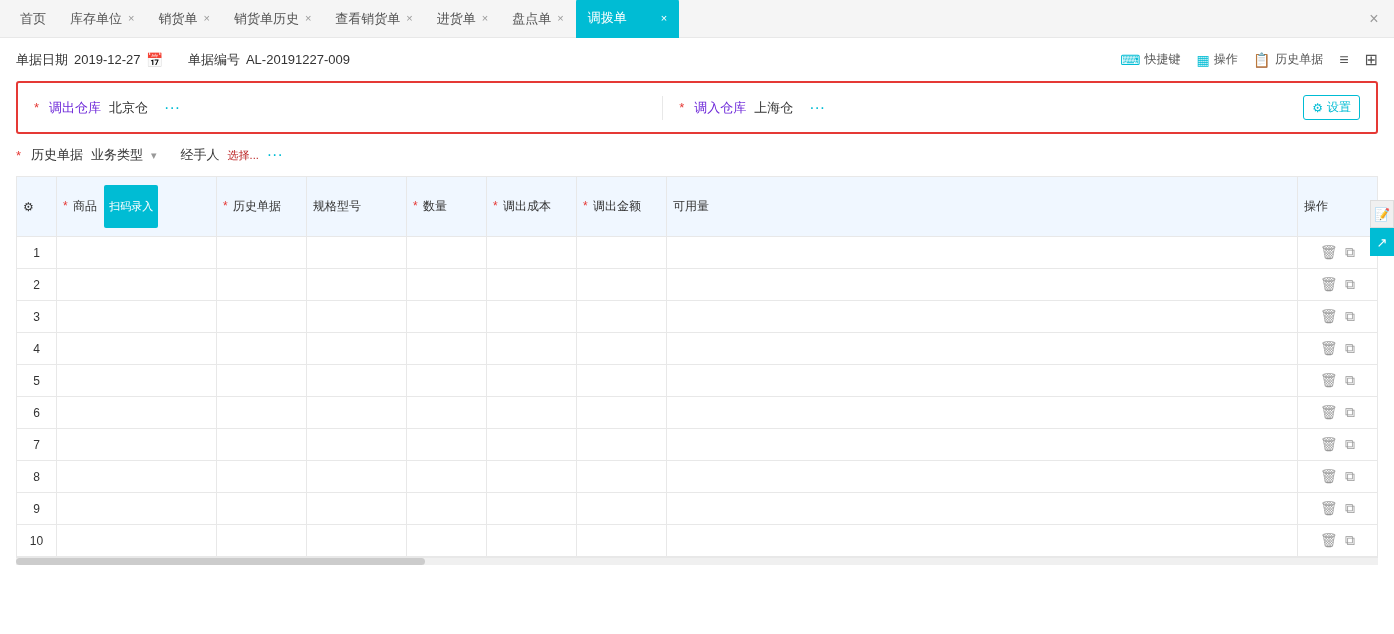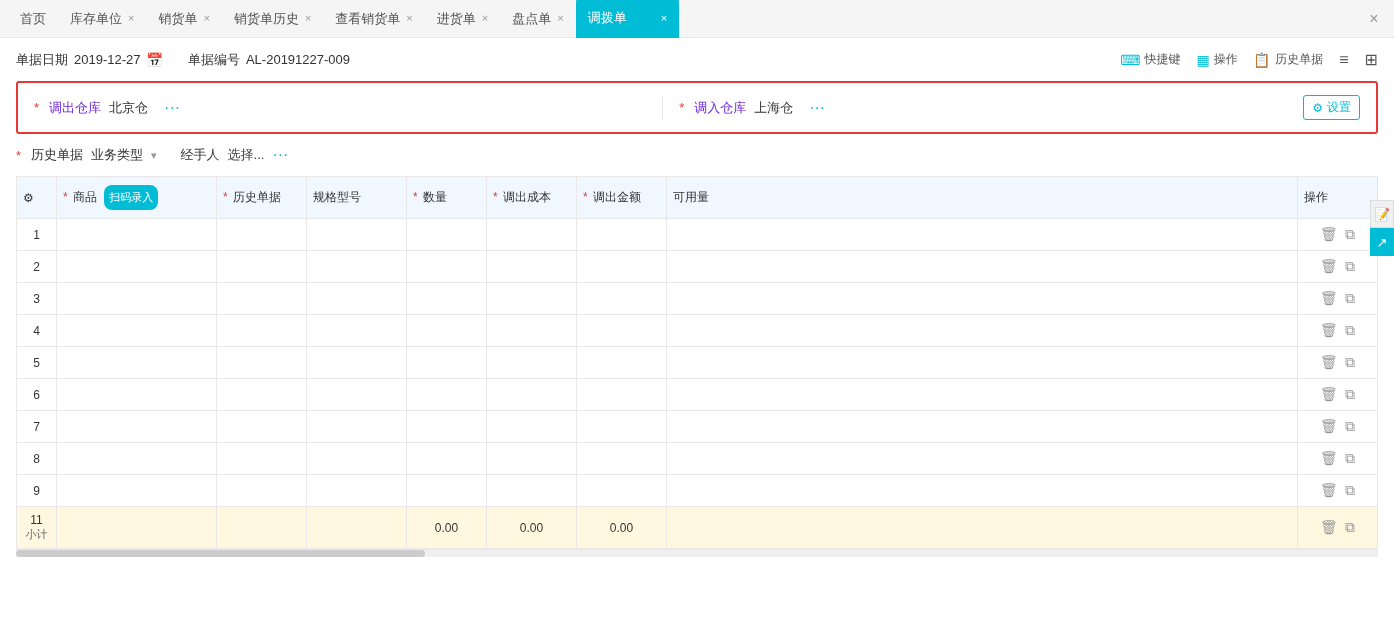--- a/index.html
+++ b/index.html
@@ -155,22 +155,22 @@
     .select-value {
       color: #333;
       font-size: 13px;
     }
     .dropdown-arrow {
       color: #999;
       font-size: 11px;
       cursor: pointer;
     }
     .person-select {
-      color: #404040;
-      font-size: 13px;
+      color: #b91c1c;
+      font-size: 11px;
       cursor: pointer;
     }
     .dots-btn {
       color: #00bcd4;
       cursor: pointer;
       font-size: 16px;
     }
 
     
     .data-table {
@@ -391,21 +391,21 @@
   <div class="table-wrapper">
     <table class="data-table">
       <thead>
         <tr>
           <th class="th-gear">
             <span>⚙</span>
           </th>
           <th class="col-product">
             <span class="required-star">*</span>
             <span>商品</span>
-            <span style="display:inline-block; background:#00bcd4; color:#fff; padding:5px 5px; border-radius:8px; font-size:11px; margin-left:4px; cursor:pointer;">扫码录入</span>
+            <span style="display:inline-block; background:#00bcd4; color:#fff; padding:14px 5px; border-radius:2px; font-size:11px; margin-left:4px; cursor:pointer;">扫码录入</span>
           </th>
           <th class="col-unit">
             <span class="required-star">*</span>
             <span>历史单据</span>
           </th>
           <th class="col-spec">
             <span>规格型号</span>
           </th>
           <th class="col-qty">
             <span class="required-star">*</span>
@@ -547,30 +547,30 @@
       <td class="col-spec"></td>
       <td class="col-qty"></td>
       <td class="col-cost"></td>
       <td class="col-amount"></td>
       <td class="col-available"></td>
       <td class="col-ops" style="text-align:center;">
         <span class="op-btn">🗑</span>
         <span class="op-btn op-btn2">⧉</span>
       </td>
     </tr>
-          <tr class="subtotal-row">
-      <td class="row-num subtotal-label">11<br><span style="font-size:11px;color:#666;">小计</span></td>
-      <td></td>
-      <td></td>
-      <td></td>
-      <td style="text-align:center;">0.00</td>
-      <td style="text-align:center;">0.00</td>
-      <td style="text-align:center;">0.00</td>
-      <td></td>
-      <td style="text-align:center;">
+          <tr>
+      <td class="row-num">10</td>
+      <td class="col-product"></td>
+      <td class="col-unit"></td>
+      <td class="col-spec"></td>
+      <td class="col-qty"></td>
+      <td class="col-cost"></td>
+      <td class="col-amount"></td>
+      <td class="col-available"></td>
+      <td class="col-ops" style="text-align:center;">
         <span class="op-btn">🗑</span>
         <span class="op-btn op-btn2">⧉</span>
       </td>
     </tr>
         </tbody>
     </table>
     <div class="h-scroll">
       <div class="h-scroll-thumb"></div>
     </div>
   </div>

